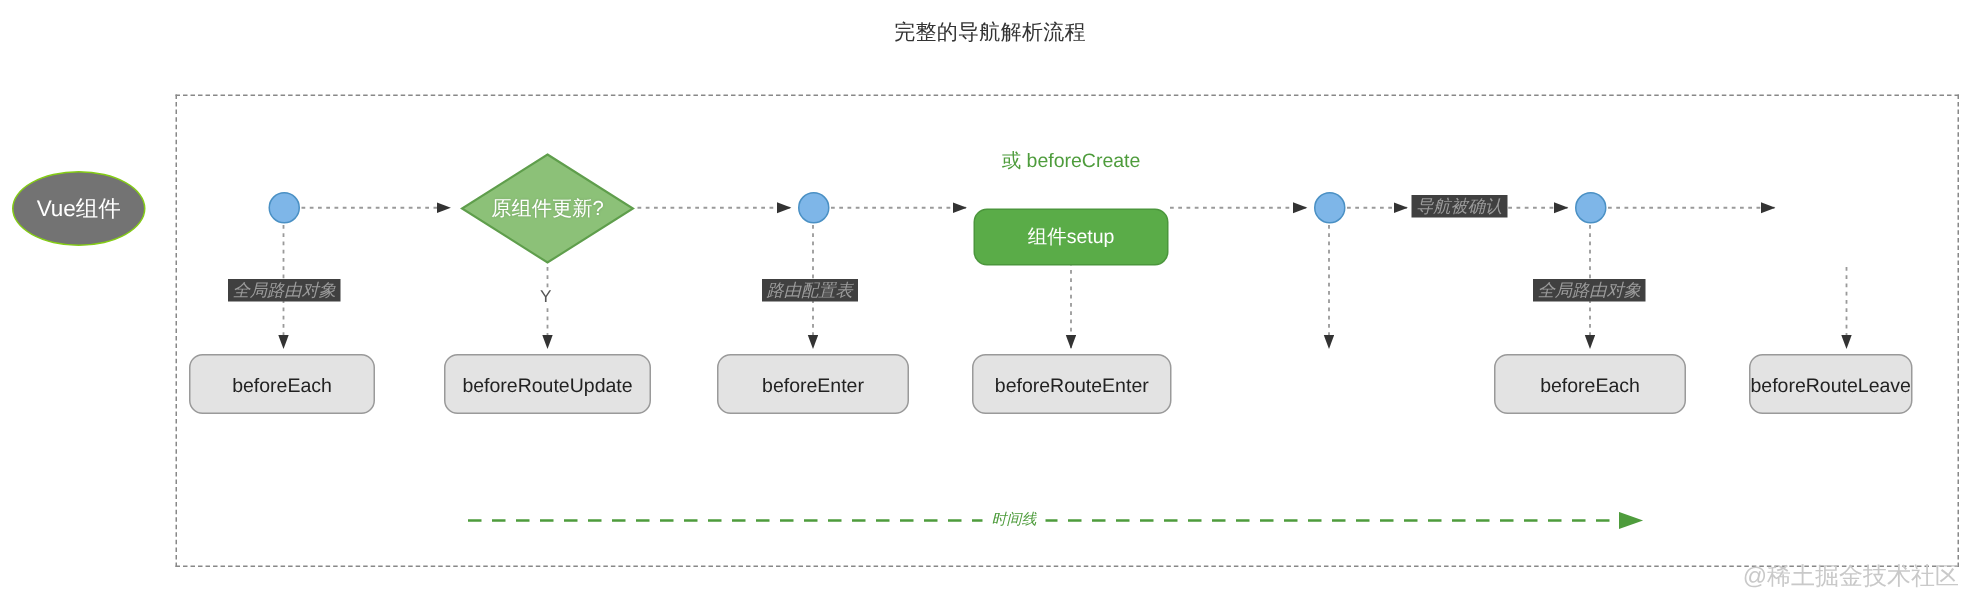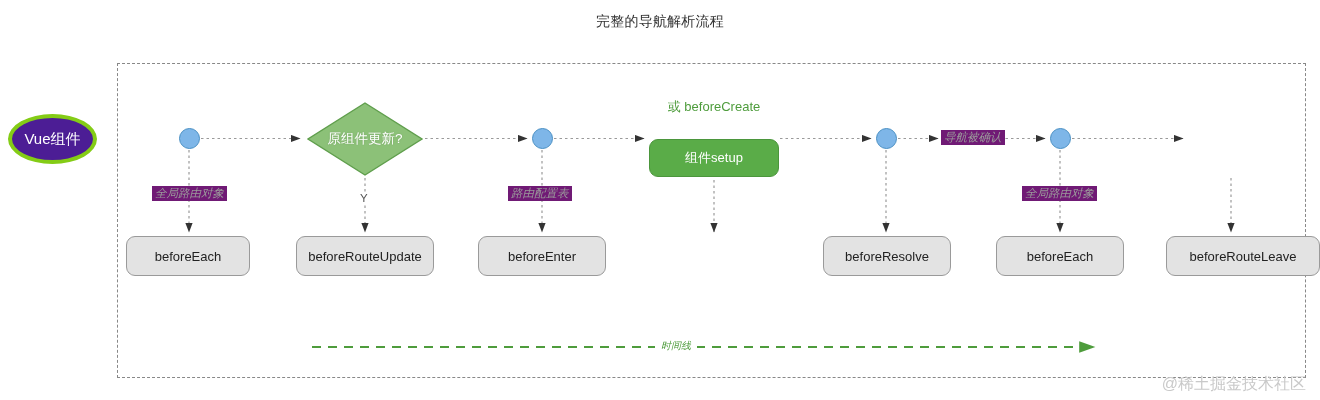--- a/index.html
+++ b/index.html
@@ -44,22 +44,22 @@
     border-radius: 50%;
     color: #ffffff;
     font-size: 15px;
     box-sizing: border-box;
   }
   .lane-vue {
     left: 8px;
     top: 114px;
     width: 89px;
     height: 50px;
-    background: #4c1d95;
-    border: 4px solid #84cc16;
+    background: #737373;
+    border: 1px solid #84cc16;
   }
   .lane-hook {
     left: 8px;
     top: 231px;
     width: 89px;
     height: 50px;
     background: #555555;
     border: 1px solid #444444;
   }
   .dot-node {
@@ -147,21 +147,21 @@
     color: #222222;
     font-size: 13px;
     box-sizing: border-box;
   }
   .edge-label {
     position: absolute;
     font-size: 11.5px;
     font-style: italic;
     color: #9b9b9b;
     white-space: nowrap;
-    background: #701a75;
+    background: #404040;
     padding: 0 3px;
   }
   .branch-label {
     position: absolute;
     font-size: 11.5px;
     color: #555555;
     background: #ffffff;
     padding: 0 3px;
   }
   .timeline-label {
@@ -260,27 +260,27 @@
 
   <div class="hook-box" style="left:126px; width:124px;text-align:center;">
     <span>beforeEach</span>
   </div>
   <div class="hook-box" style="left:296px; width:138px;">
     <span>beforeRouteUpdate</span>
   </div>
   <div class="hook-box" style="left:478px; width:128px;">
     <span>beforeEnter</span>
   </div>
-  <div class="hook-box" style="left:823px; width:128px;">
-    <span>beforeResolve</span>
+  <div class="hook-box" style="left:648px; width:133px;">
+    <span>beforeRouteEnter</span>
   </div>
   <div class="hook-box" style="left:996px; width:128px;">
     <span>beforeEach</span>
   </div>
-  <div class="hook-box" style="left:1166px; width:154px;">
+  <div class="hook-box" style="left:1166px; width:109px;">
     <span>beforeRouteLeave</span>
   </div>
 
   <div class="edge-label" style="left:152px; top:186px;">全局路由对象</div>
   <div class="branch-label" style="left:357px; top:192px;">Y</div>
   <div class="edge-label" style="left:508px; top:186px;">路由配置表</div>
   <div class="edge-label" style="left:941px; top:130px;">导航被确认</div>
   <div class="edge-label" style="left:1022px; top:186px;">全局路由对象</div>
 
   <div class="timeline-label">时间线</div>

